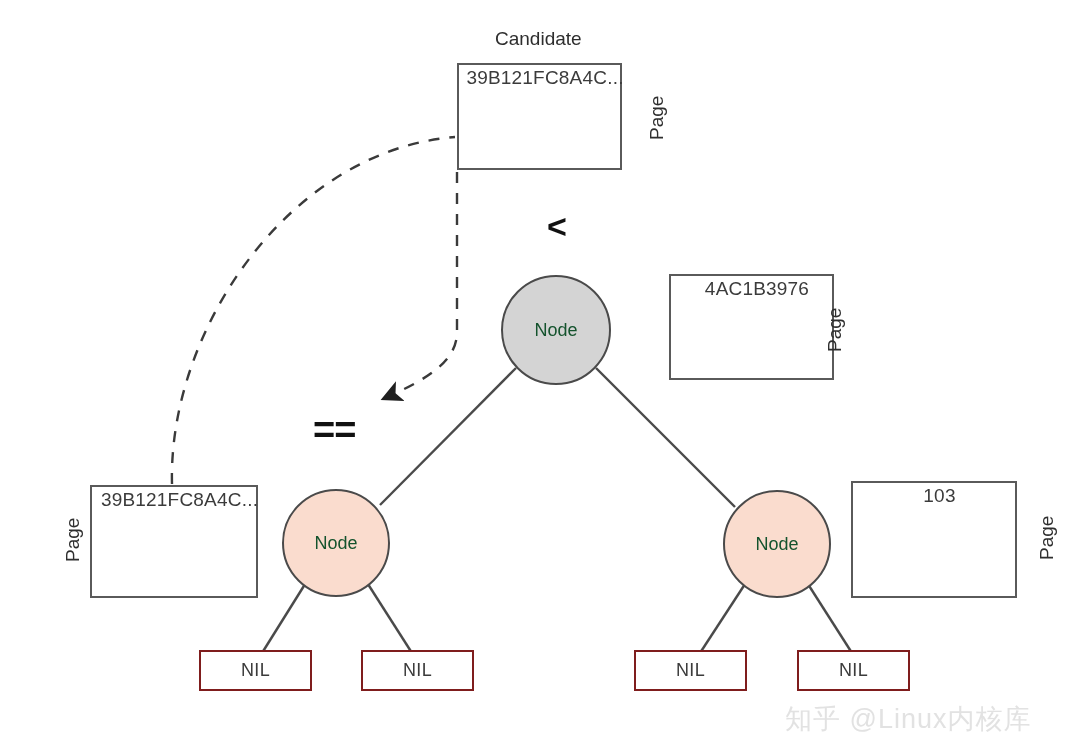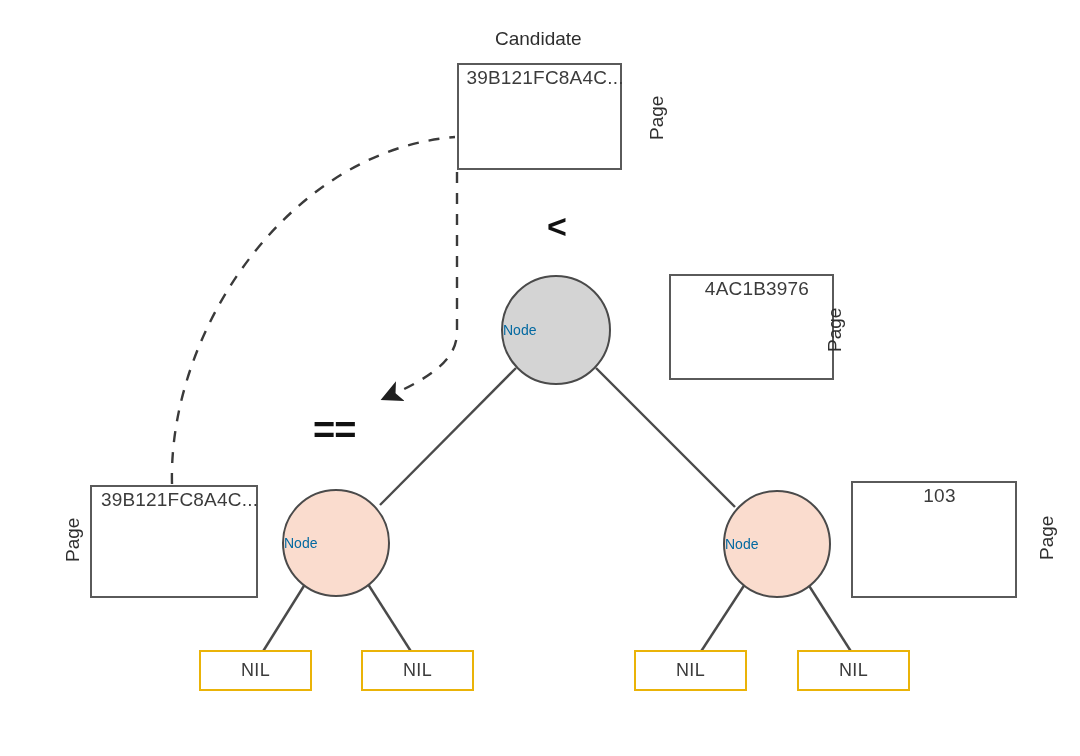--- a/index.html
+++ b/index.html
@@ -47,32 +47,33 @@
   }
 
   
   .node-circle {
     position: absolute;
     box-sizing: border-box;
     border-radius: 50%;
     border: 2px solid #4a4a4a;
     display: flex;
     align-items: center;
-    font-size: 14px;
-    color: #0369a1;
+    justify-content: center;
+    font-size: 18px;
+    color: #14532d;
   }
   .node-gray { background: #d4d4d4; }
   .node-pink { background: #fadcce; }
 
   
   .nil-box {
     position: absolute;
     box-sizing: border-box;
     background: #ffffff;
-    border: 2px solid #eab308;
+    border: 2px solid #7f1d1d;
     display: flex;
     align-items: center;
     justify-content: center;
     font-size: 18px;
     color: #3b3b3b;
     letter-spacing: 0.4px;
   }
 
   
   .caption {
@@ -191,14 +192,15 @@
   </div>
 
   <div class="nil-box" style="left:634px; top:650px; width:113px; height:41px;">
     <span>NIL</span>
   </div>
 
   <div class="nil-box" style="left:797px; top:650px; width:113px; height:41px;">
     <span>NIL</span>
   </div>
 
+  <div class="watermark" style="left:785px; top:701px;">知乎 @Linux内核库</div>
 
 </div>
 
 </body></html>

